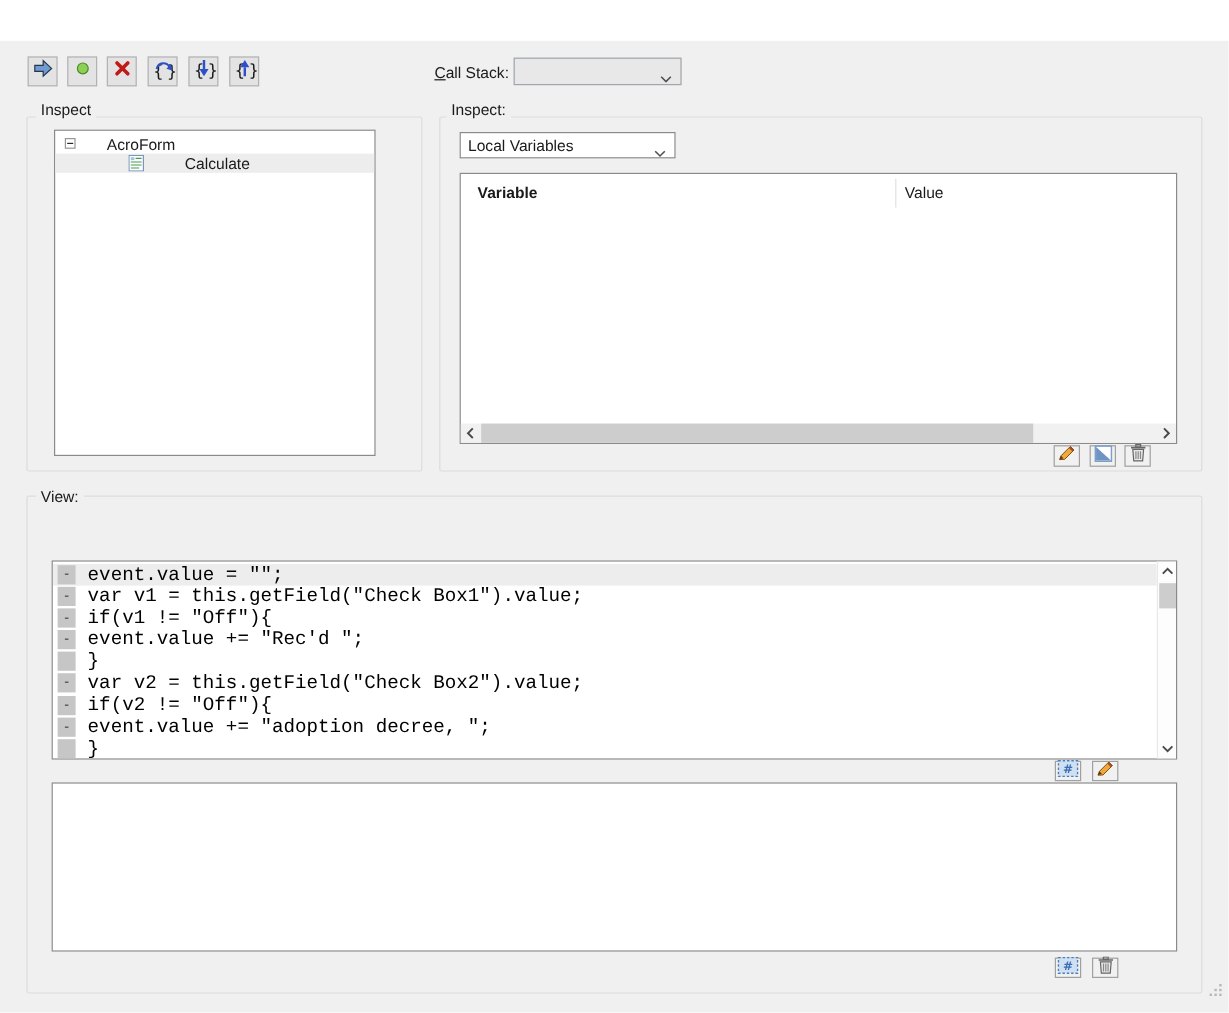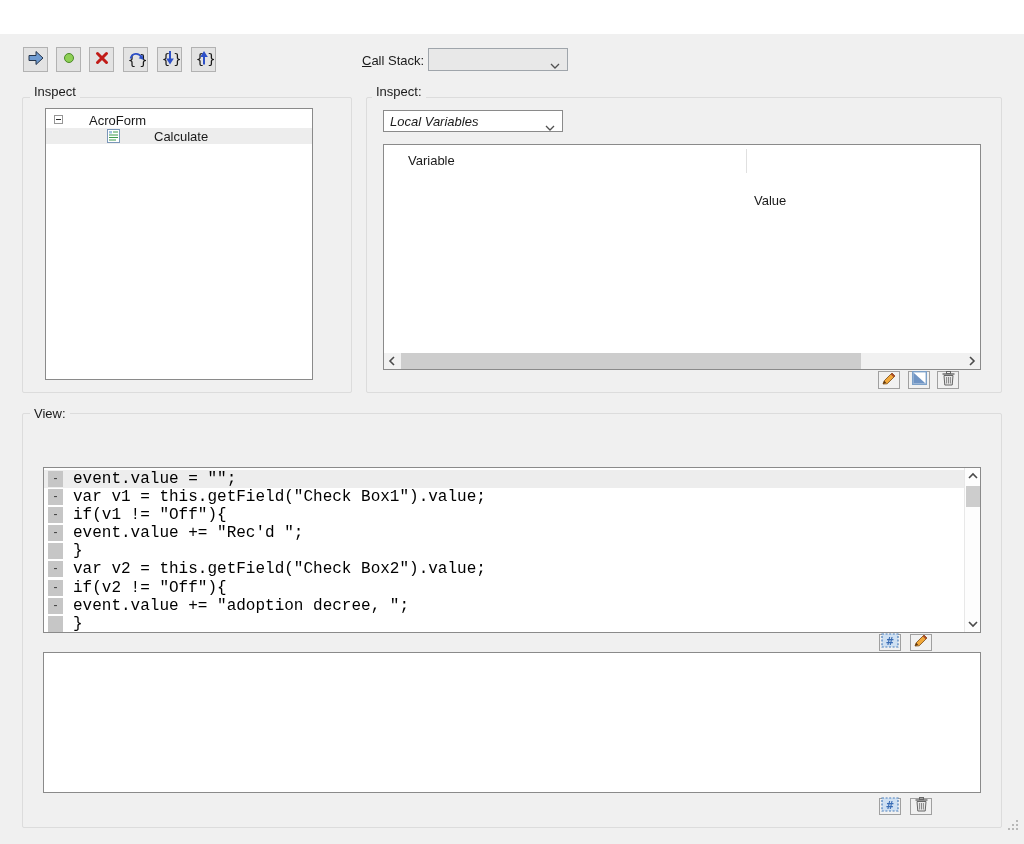--- a/index.html
+++ b/index.html
@@ -15,42 +15,42 @@
   .body-bg { position:absolute; left:0; top:34px; width:1024px; height:810px; background:#f0f0f0; }
 
   .tbtn { position:absolute; top:47px; width:25px; height:25px; background:#e3e3e3;
           border:1px solid #b2b2b2; display:flex; align-items:center; justify-content:center; }
 
   .field-label { position:absolute; font-size:13px; color:#1a1a1a; white-space:nowrap; }
   .mnemonic { text-decoration:underline; }
 
   .combo { position:absolute; background:#fff; border:1px solid #8a8a8a; font-size:13px; }
   .combo.disabled { background:#e8e8e8; border-color:#9fa5ab; }
-  .combo-val { position:absolute; left:6px; top:3px; white-space:nowrap; color:#1a1a1a;font-style:italic; }
+  .combo-val { position:absolute; left:6px; top:3px; white-space:nowrap; color:#1a1a1a; }
   .chev { position:absolute; right:7px; top:8px; width:10px; height:6px; }
 
   .group-box { position:absolute; border:1px solid #dcdcdc; border-radius:2px; }
   .group-label { position:absolute; font-size:13px; color:#1a1a1a; background:#f0f0f0;
                  padding:0 4px; line-height:15px; z-index:2; white-space:nowrap; }
 
   .tree { position:absolute; left:45px; top:108px; width:268px; height:272px;
           background:#fff; border:1px solid #8a8a8a; padding-top:3px; overflow:hidden; }
   .tree-row { position:relative; height:16px; font-size:13px; }
   .tree-row.selected { background:#ededed; }
   .expander { position:absolute; top:3px; width:9px; height:9px; border:1px solid #969696; background:#fff; }
   .expander::after { content:""; position:absolute; left:1px; top:3px; width:5px; height:1px; background:#2a2a2a; }
   .expander.lvl0 { left:8px; } .expander.lvl1 { left:27px; }
   .node-icon { position:absolute; left:61px; top:1px; width:13px; height:14px; }
   .tree-label { position:absolute; top:1px; white-space:nowrap; color:#1a1a1a; }
   .tree-label.lvl0 { left:43px; } .tree-label.lvl1 { left:64px; } .tree-label.lvl2 { left:81px;margin-left:27px; }
 
   .vtable { position:absolute; left:383px; top:144px; width:598px; height:226px;
             background:#fff; border:1px solid #8a8a8a; }
   .vth { position:absolute; top:8px; font-size:13px; color:#1a1a1a; }
-  .vth.variable { left:24px; } .vth.value { left:370px;margin-top:40px; }
+  .vth.variable { left:14px;font-weight:bold; } .vth.value { left:370px; }
   .col-divider { position:absolute; left:362px; top:4px; width:1px; height:24px; background:#e0e0e0; }
 
   .hscroll { position:absolute; left:0; bottom:0; width:596px; height:16px; background:#f1f1f1; }
   .hs-arrow { position:absolute; top:0; width:16px; height:16px; display:flex; align-items:center; justify-content:center; }
   .hs-thumb { position:absolute; left:17px; top:0; width:460px; height:16px; background:#cdcdcd; }
 
   .sm-btn { position:absolute; width:22px; height:18px; background:#f1f1f1; border:1px solid #a0a0a0;
             display:flex; align-items:center; justify-content:center; }
 
   .code-area { position:absolute; left:43px; top:467px; width:938px; height:166px;

